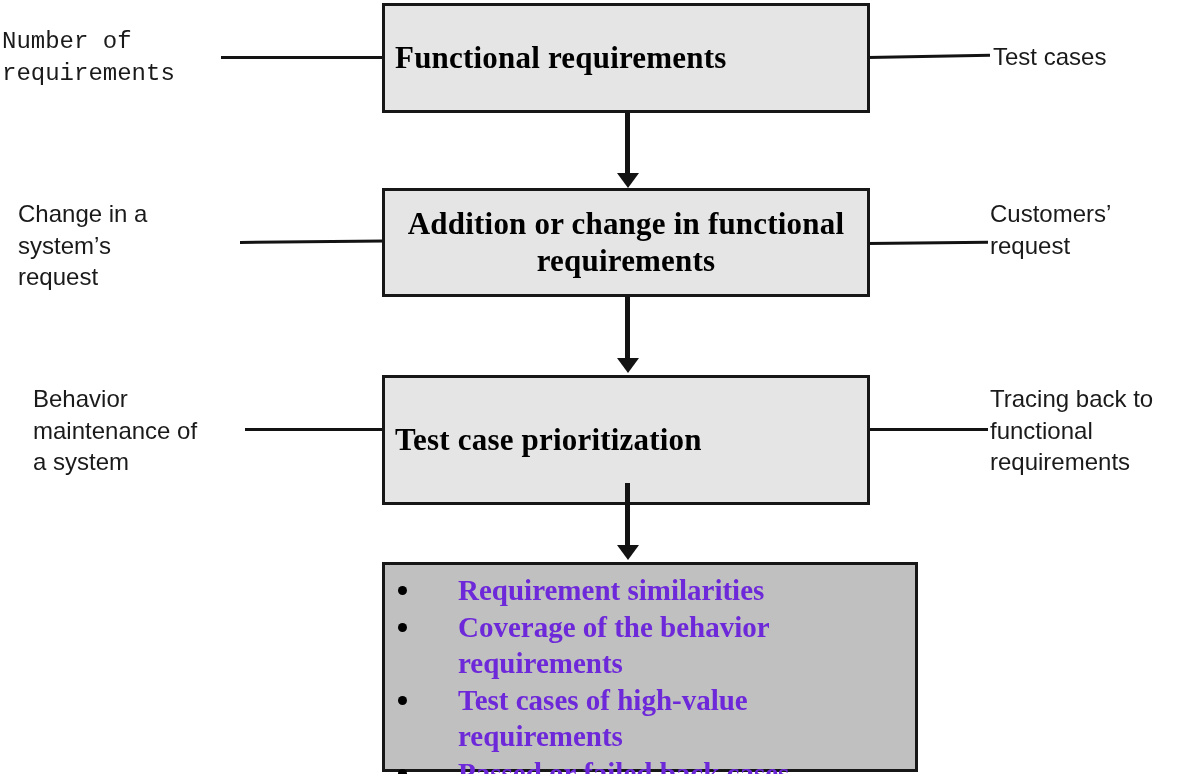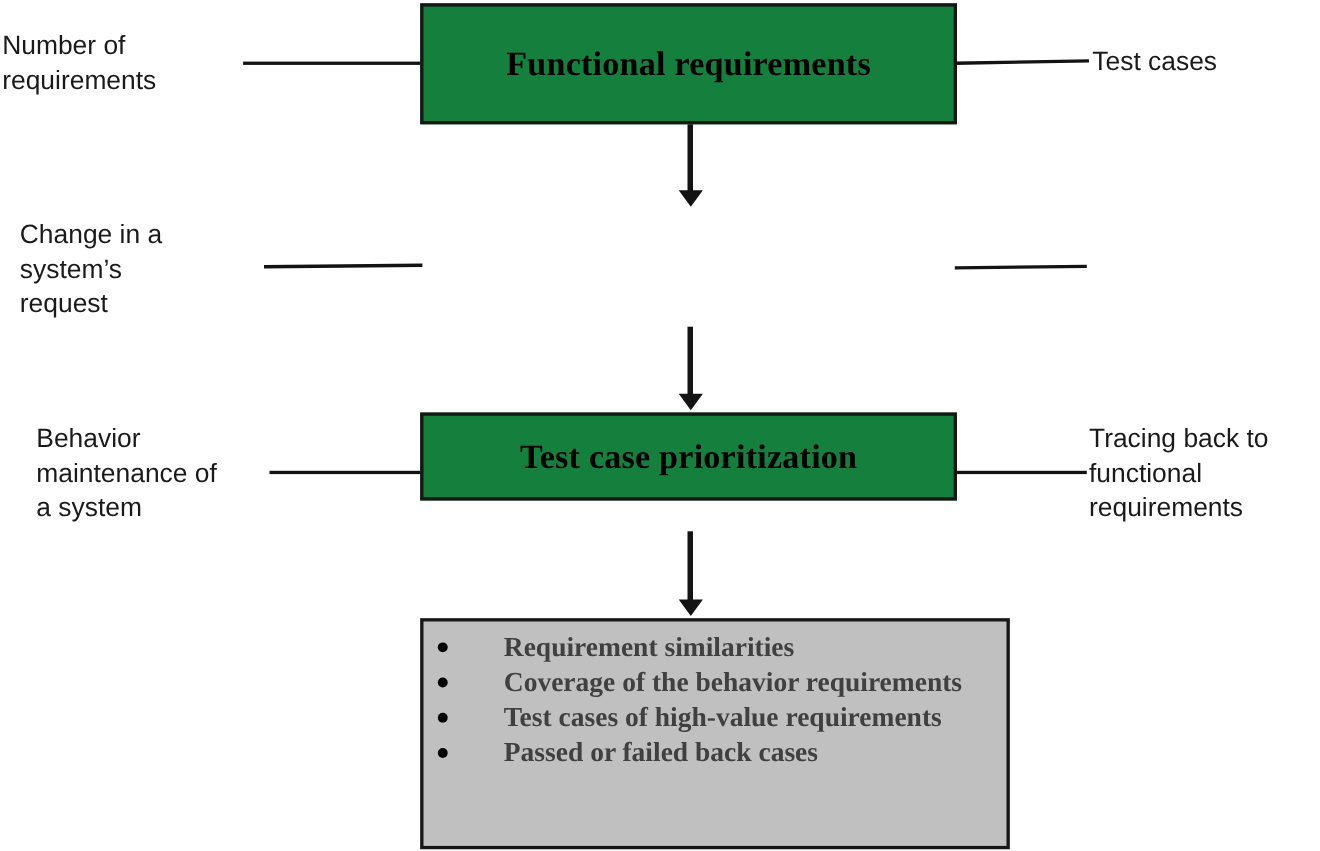--- a/index.html
+++ b/index.html
@@ -14,39 +14,38 @@
     background: #ffffff;
     overflow: hidden;
     font-family: "Liberation Sans", sans-serif;
   }
 
   
   .proc-box {
     position: absolute;
     box-sizing: border-box;
     border: 3px solid #171717;
-    background: #15803d;
+    background: #e5e5e5;
     display: flex;
     align-items: center;
-    justify-content: center;
     text-align: center;
   }
   .proc-box .proc-label {
     font-family: "Liberation Serif", "DejaVu Serif", serif;
     font-weight: bold;
     font-size: 31px;
     line-height: 1.18;
     color: #000000;
     letter-spacing: 0.2px;
     padding: 0 10px;
   }
 
   #box-functional-requirements { left: 382px; top: 3px;   width: 488px; height: 110px; }
   #box-addition-change         { left: 382px; top: 188px; width: 488px; height: 109px; }
-  #box-test-case-prior         { left: 382px; top: 375px; width: 488px; height: 80px; }
+  #box-test-case-prior         { left: 382px; top: 375px; width: 488px; height: 130px; }
 
   
   #box-outcomes {
     position: absolute;
     left: 382px;
     top: 562px;
     width: 536px;
     height: 210px;
     box-sizing: border-box;
     border: 3px solid #171717;
@@ -55,23 +54,23 @@
   }
   .outcome-list {
     list-style: none;
     margin: 0;
     padding: 0;
   }
   .outcome-item {
     position: relative;
     font-family: "Liberation Serif", "DejaVu Serif", serif;
     font-weight: bold;
-    font-size: 25px;
+    font-size: 29px;
     line-height: 1.24;
-    color: #404040;
+    color: #6d28d9;
     padding-left: 73px;
     margin: 0 0 1px 0;
   }
   .outcome-bullet {
     position: absolute;
     left: 13px;
     top: 0.44em;
     width: 9px;
     height: 9px;
     border-radius: 50%;
@@ -83,21 +82,21 @@
     position: absolute;
     font-family: "Liberation Sans", "DejaVu Sans", sans-serif;
     font-size: 24px;
     line-height: 1.32;
     color: #1a1a1a;
     white-space: pre-line;
   }
   .side-label.left  { text-align: left; }
   .side-label.right { text-align: left; }
 
-  #label-number-of-requirements { left: 2px;   top: 26px;  width: 240px; }
+  #label-number-of-requirements { left: 2px;   top: 26px;  width: 240px; font-family: Liberation Mono, monospace; }
   #label-test-cases             { left: 993px; top: 41px;  width: 205px; }
   #label-change-in-behavior     { left: 18px;  top: 198px; width: 235px; }
   #label-customers-request      { left: 990px; top: 198px; width: 205px; }
   #label-behavior-maintenance   { left: 33px;  top: 383px; width: 240px; }
   #label-tracing-back           { left: 990px; top: 383px; width: 212px; }
 
   
   .leader {
     position: absolute;
     background: #131313;
@@ -143,36 +142,42 @@
   <div class="side-label left" id="label-change-in-behavior">Change in a
 system’s
 request</div>
 
   <div class="side-label left" id="label-behavior-maintenance">Behavior
 maintenance of
 a system</div>
 
   <div class="side-label right" id="label-test-cases">Test cases</div>
 
+  <div class="side-label right" id="label-customers-request">Customers’
+request</div>
 
   <div class="side-label right" id="label-tracing-back">Tracing back to
 functional
 requirements</div>
 
   <div class="leader" id="leader-number-of-requirements"></div>
   <div class="leader" id="leader-change-in-behavior"></div>
   <div class="leader" id="leader-behavior-maintenance"></div>
   <div class="leader" id="leader-test-cases"></div>
   <div class="leader" id="leader-customers-request"></div>
   <div class="leader" id="leader-tracing-back"></div>
 
   <div class="proc-box" id="box-functional-requirements">
     <span class="proc-label">Functional requirements</span>
   </div>
 
+  <div class="proc-box" id="box-addition-change">
+    <span class="proc-label">Addition or change in
+functional requirements</span>
+  </div>
 
   <div class="proc-box" id="box-test-case-prior">
     <span class="proc-label">Test case prioritization</span>
   </div>
 
   <div class="flow-arrow" id="arrow-1">
     <span class="arrow-head"></span>
   </div>
   <div class="flow-arrow" id="arrow-2">
     <span class="arrow-head"></span>

